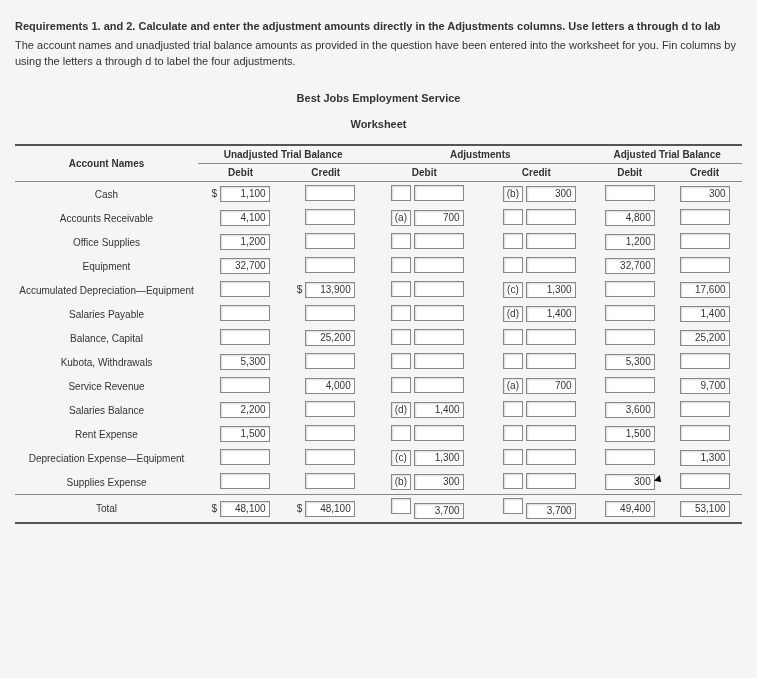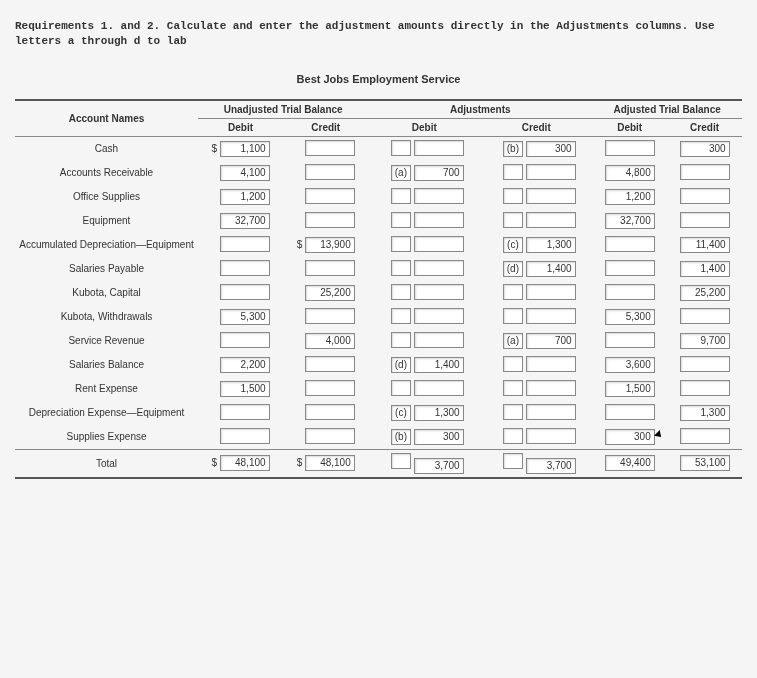--- a/index.html
+++ b/index.html
@@ -8,21 +8,20 @@
     color: #333;
     background: #f5f5f5;
     margin: 0;
     padding: 15px;
     width: 757px;
     box-sizing: border-box;
   }
   .instructions {
     margin-bottom: 23px;
     line-height: 1.4;
-    font-family: Liberation Mono, monospace;
   }
   .instructions p { margin: 4px 0; }
   .title-block {
     text-align: center;
     font-weight: bold;
     margin: 10px 0;
   }
   .title-block div { margin: 14px 0; }
   table {
     border-collapse: collapse;
@@ -93,24 +92,26 @@
     border-bottom: 4px solid transparent;
     transform: rotate(45deg);
     width:0;height:0;
   }
 </style>
 </head>
 <body>
 
 <div class="instructions">
   <p><b>Requirements 1. and 2. Calculate and enter the adjustment amounts directly in the Adjustments columns. Use letters a through d to lab</b></p>
+  <p>The account names and unadjusted trial balance amounts as provided in the question have been entered into the worksheet for you. Fin columns by using the letters a through d to label the four adjustments.</p>
 </div>
 
 <div class="title-block">
   <div>Best Jobs Employment Service</div>
+  <div>Worksheet</div>
 </div>
 
 <table>
   <thead>
     <tr class="section-hdr">
       <th rowspan="2" class="acct-col">Account Names</th>
       <th colspan="2">Unadjusted Trial Balance</th>
       <th colspan="2">Adjustments</th>
       <th colspan="2">Adjusted Trial Balance</th>
     </tr>
@@ -160,33 +161,33 @@
         <td><span class="num-input">32,700</span></td>
         <td><span class="num-input"></span></td>
       </tr>
       <tr class="row-account">
         <td class="acct-col">Accumulated Depreciation—Equipment</td>
         <td><span class="currency"></span><span class="num-input"></span></td>
         <td><span class="currency">$</span><span class="num-input">13,900</span></td>
         <td><span class="pair"><span class="letter-input"></span> <span class="num-input"></span></span></td>
         <td><span class="pair"><span class="letter-input">(c)</span> <span class="num-input">1,300</span></span></td>
         <td><span class="num-input"></span></td>
-        <td><span class="num-input">11,400</span></td>
+        <td><span class="num-input">17,600</span></td>
       </tr>
       <tr class="row-account">
         <td class="acct-col">Salaries Payable</td>
         <td><span class="currency"></span><span class="num-input"></span></td>
         <td><span class="currency"></span><span class="num-input"></span></td>
         <td><span class="pair"><span class="letter-input"></span> <span class="num-input"></span></span></td>
         <td><span class="pair"><span class="letter-input">(d)</span> <span class="num-input">1,400</span></span></td>
         <td><span class="num-input"></span></td>
         <td><span class="num-input">1,400</span></td>
       </tr>
       <tr class="row-account">
-        <td class="acct-col">Kubota, Capital</td>
+        <td class="acct-col">Balance, Capital</td>
         <td><span class="currency"></span><span class="num-input"></span></td>
         <td><span class="currency"></span><span class="num-input">25,200</span></td>
         <td><span class="pair"><span class="letter-input"></span> <span class="num-input"></span></span></td>
         <td><span class="pair"><span class="letter-input"></span> <span class="num-input"></span></span></td>
         <td><span class="num-input"></span></td>
         <td><span class="num-input">25,200</span></td>
       </tr>
       <tr class="row-account">
         <td class="acct-col">Kubota, Withdrawals</td>
         <td><span class="currency"></span><span class="num-input">5,300</span></td>

